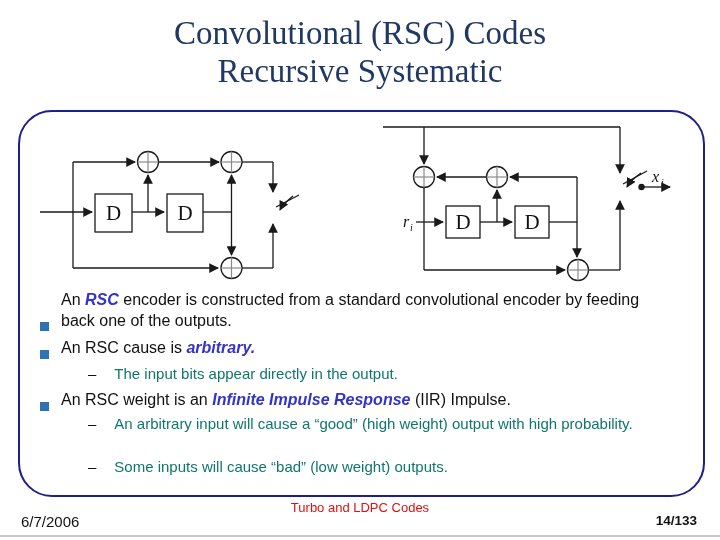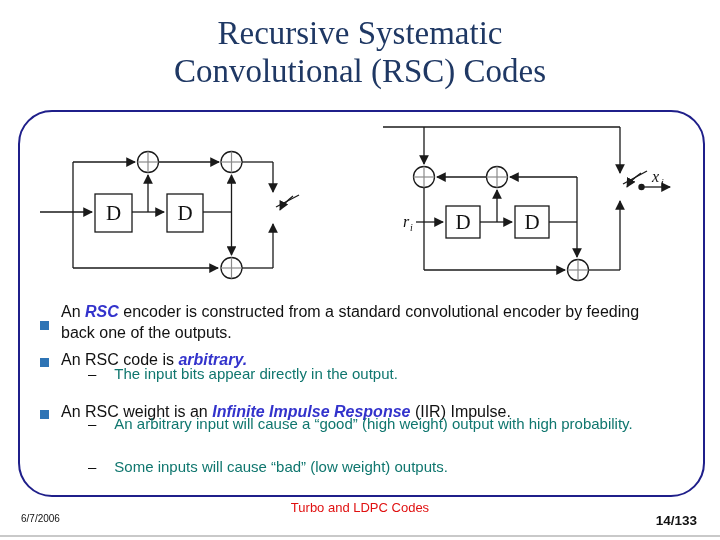--- a/index.html
+++ b/index.html
@@ -22,43 +22,43 @@
     background:transparent;
   }
   .diagram-svg{position:absolute;left:0;top:0;width:720px;height:540px;pointer-events:none;}
   .wire{stroke:#1a1a1a;stroke-width:1.3;fill:none;}
   .xor-cross{stroke:#8a8a8a;stroke-width:1.2;}
   .dbox{fill:#ffffff;stroke:#1a1a1a;stroke-width:1.3;}
   .dtext{font-family:"Liberation Serif",serif;font-size:21px;fill:#111;}
   .iolabel{font-family:"Liberation Serif",serif;font-style:italic;font-size:16px;fill:#111;}
   .iosub{font-family:"Liberation Serif",serif;font-style:italic;font-size:10px;fill:#111;}
   .bullets{position:absolute;left:40px;top:0;width:645px;}
-  .b1{position:absolute;display:flex;align-items:center;margin-top:12px;}
+  .b1{position:absolute;display:flex;align-items:flex-end;}
   .b1 .sq{width:9px;height:9px;margin-top:5px;margin-right:12px;flex:0 0 auto;
           background:var(--bullet,#2E74B5);}
   .b1 .txt{font-size:16px;line-height:20.5px;color:#111;max-width:580px;}
   .em{color:var(--emphasis,#3333CC);font-weight:bold;font-style:italic;}
   .b2{position:absolute;display:flex;align-items:flex-start;margin-left:48px;}
   .b2 .dash{font-size:15px;line-height:21px;color:#111;margin-right:18px;flex:0 0 auto;}
   .b2 .txt{font-size:15px;line-height:21px;color:#0f766e;max-width:560px;}
   .footer-center{
     position:absolute;top:500px;left:0;width:720px;text-align:center;
     font-size:13px;color:var(--footer_red,#E01010);
   }
-  .footer-date{position:absolute;top:513px;left:21px;font-size:10px;color:#111;}
+  .footer-date{position:absolute;top:513px;left:21px;font-size:15px;color:#111;}
   .footer-page{position:absolute;top:513px;right:23px;font-size:13.5px;color:#111;font-weight:bold;}
   .bottom-rule{position:absolute;top:535px;left:0;width:720px;height:2px;
     background:var(--line_gray,#C9C9C9);}
 </style>
 </head>
 <body>
 
 <div class="title">
+  <div>Convolutional (RSC) Codes</div>
   <div>Recursive Systematic</div>
-  <div>Convolutional (RSC) Codes</div>
 </div>
 
 <div class="content-box"></div>
 
 <svg class="diagram-svg" viewBox="0 0 720 540">
   <defs>
     <marker id="arr" viewBox="0 0 10 10" refX="9" refY="5" markerWidth="7.5" markerHeight="7.5" orient="auto-start-reverse">
       <path d="M0,0 L10,5 L0,10 z" fill="#1a1a1a"></path>
     </marker>
   </defs>
@@ -169,21 +169,21 @@
 
 <div class="bullets">
 
   <div class="b1" style="top:290px">
     <span class="sq"></span>
     <span class="txt"><span>An </span><span class="em">RSC</span><span> encoder is constructed from a standard convolutional encoder by feeding back one of the outputs.</span></span>
   </div>
 
   <div class="b1" style="top:338px">
     <span class="sq"></span>
-    <span class="txt"><span>An RSC code is </span><span class="em">arbitrary.</span><span></span></span>
+    <span class="txt"><span>An RSC cause is </span><span class="em">arbitrary.</span><span></span></span>
   </div>
 
   <div class="b2" style="top:363px">
     <span class="dash">–</span>
     <span class="txt">The input bits appear directly in the output.</span>
   </div>
 
   <div class="b1" style="top:390px">
     <span class="sq"></span>
     <span class="txt"><span>An RSC weight is an </span><span class="em">Infinite Impulse Response</span><span> (IIR) Impulse.</span></span>

